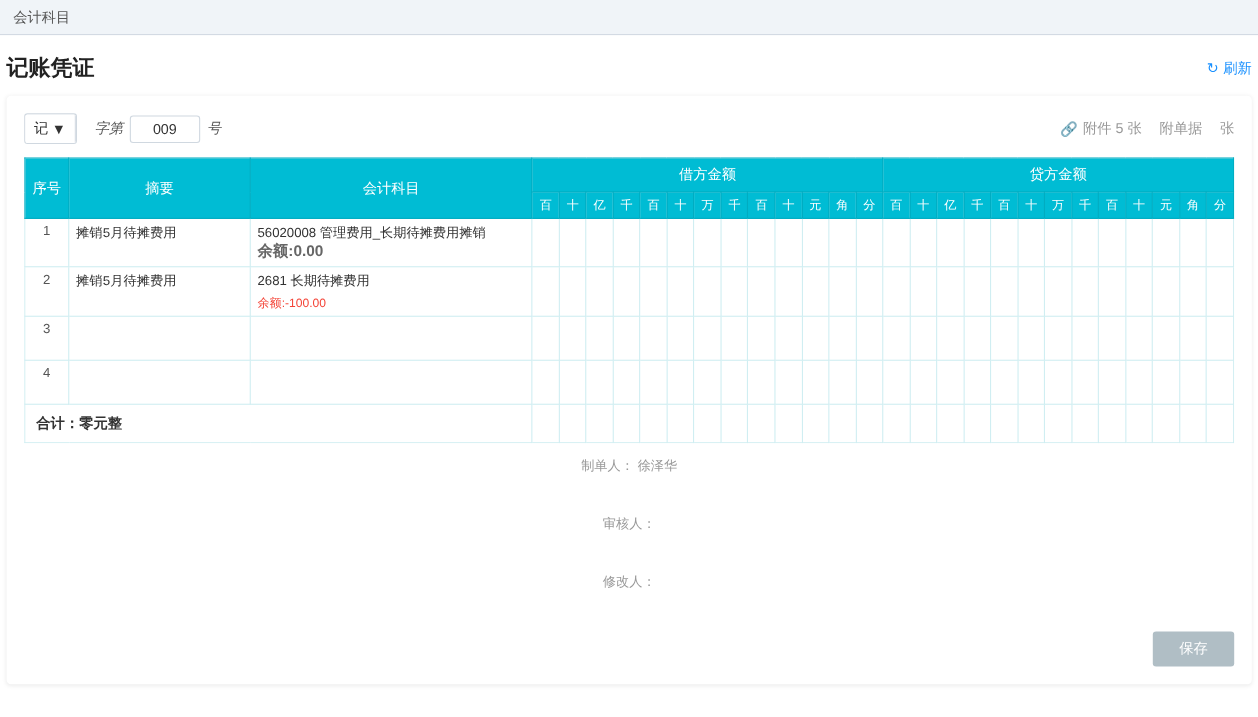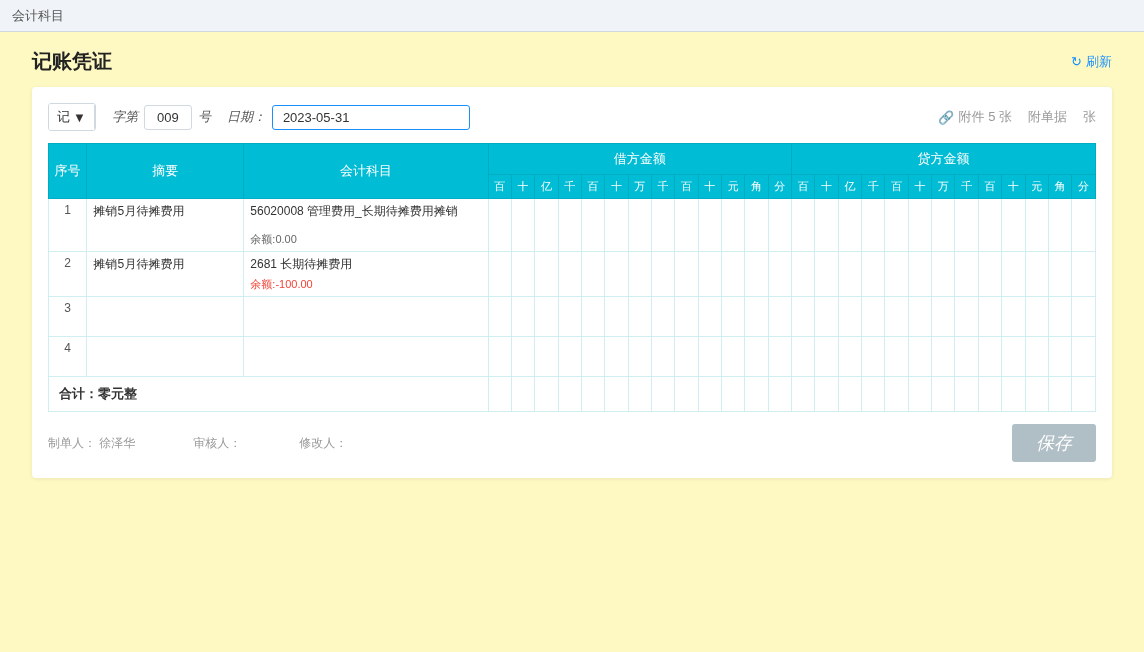--- a/index.html
+++ b/index.html
@@ -16,22 +16,22 @@
       background: #f0f4f8;
       border-bottom: 1px solid #d0d8e0;
       padding: 6px 12px;
       font-size: 13px;
       color: #555;
       height: 32px;
       display: flex;
       align-items: center;
     }
     .main-content {
-      background: #fef9c3;
-      padding: 16px 32px;
+      background: #ffffff;
+      padding: 16px 6px;
       height: 620px;
       overflow: hidden;
     }
     .page-header {
       display: flex;
       justify-content: space-between;
       align-items: center;
       margin-bottom: 12px;
     }
     .page-title {
@@ -94,21 +94,21 @@
     }
     .form-input {
       border: 1px solid #d0d8e0;
       border-radius: 3px;
       padding: 4px 8px;
       font-size: 13px;
       color: #333;
       background: #fff;
     }
     .form-input.num-input {
-      width: 48px;
+      width: 64px;
       text-align: center;
     }
     .date-input {
       border: 1px solid #1890ff;
       border-radius: 3px;
       padding: 4px 10px;
       font-size: 13px;
       color: #333;
       background: #fff;
     }
@@ -172,53 +172,54 @@
     .amount-digit-cell {
       width: 22px;
       text-align: center;
       padding: 4px 0 !important;
     }
     .account-name {
       font-size: 12px;
       color: #333;
     }
     .balance-text {
-      font-size: 11px;
+      font-size: 14px;
       color: #666;
-      margin-top: 12px;
+      margin-top: 0;
+      font-weight: bold;
     }
     .balance-negative {
       font-size: 11px;
       color: #f44336;
       margin-top: 4px;
     }
     .total-row td {
       padding: 8px 10px;
       border-top: 1px solid #0f766e;
       font-size: 13px;
       font-weight: bold;
     }
     .footer-row {
       display: flex;
       align-items: center;
-      gap: 58px;
+      gap: 36px;
       margin-top: 12px;
       color: #999;
       font-size: 12px;
+      flex-direction: column;
     }
     .save-btn {
       margin-left: auto;
       background: #b0bec5;
       color: #fff;
       border: none;
       border-radius: 3px;
       padding: 7px 24px;
-      font-size: 18px;
+      font-size: 13px;
       cursor: pointer;
-      font-style: italic;
     }
     .digit-header {
       font-size: 10px;
       width: 22px;
       text-align: center;
     }
 
     .table-wrapper {
       position: relative;
       overflow: hidden;
@@ -247,24 +248,20 @@
       <div class="form-select-group">
         <span class="form-select-btn">
           <span>记</span>
           <span>▼</span>
         </span>
       </div>
       <div class="form-group">
         <span class="form-label">字第</span>
         <input class="form-input num-input" value="009" readonly="" style="">
         <span class="form-label">号</span>
-      </div>
-      <div class="form-group">
-        <span class="form-label">日期：</span>
-        <input class="date-input" value="2023-05-31" readonly="" style="">
       </div>
       <div class="attachment-area">
         <span class="attachment-link">
           <span>🔗</span>
           <span>附件 5 张</span>
         </span>
         <span>附单据</span>
         <span>张</span>
       </div>
     </div>

